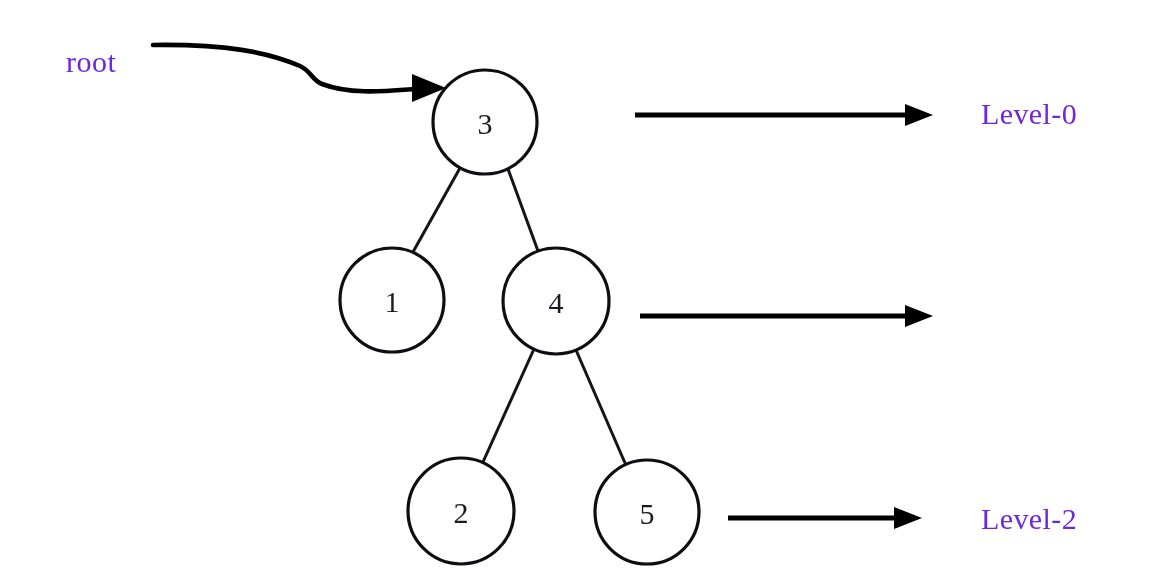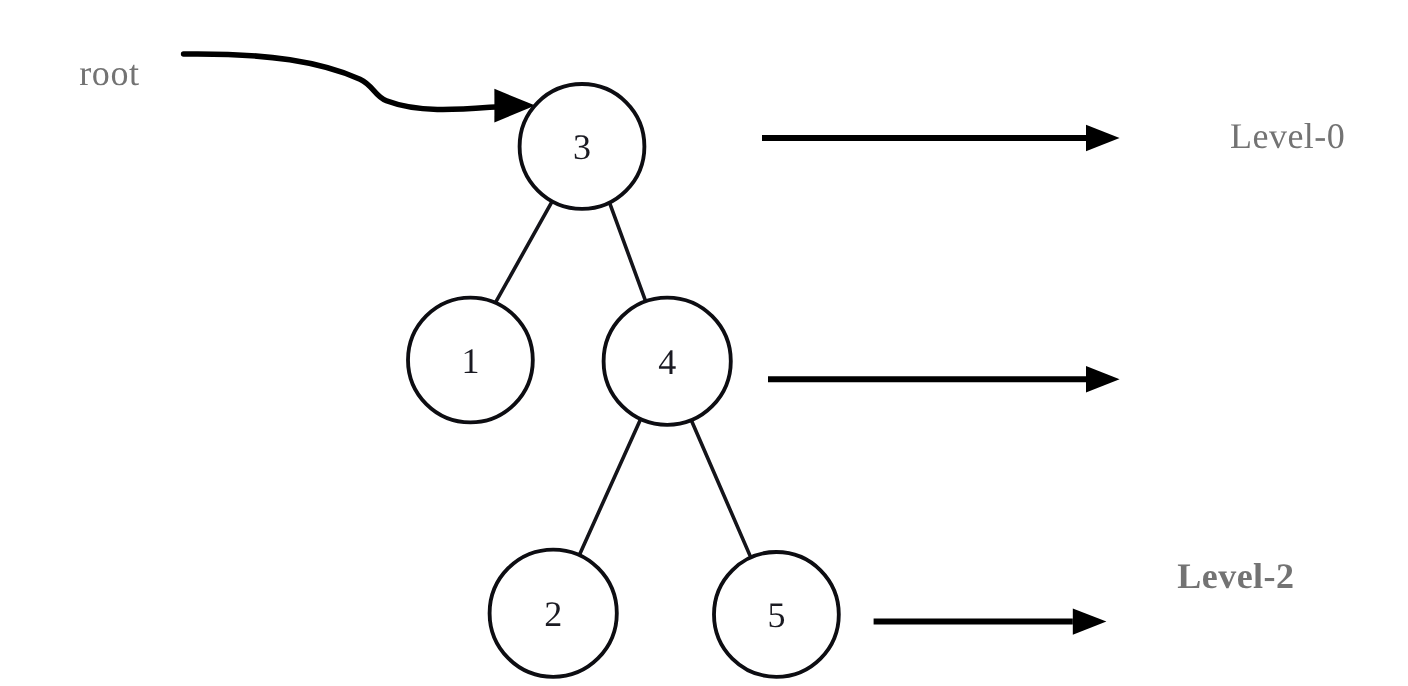--- a/index.html
+++ b/index.html
@@ -56,38 +56,38 @@
     stroke-width: 4.6;
     fill: none;
     stroke-linecap: round;
     stroke-linejoin: round;
   }
   .root-curve-head {
     fill: #000000;
   }
   .text-label {
     position: absolute;
-    color: #737373;
+    color: #6d28d9;
     white-space: nowrap;
     font-family: "Liberation Serif", "DejaVu Serif", serif;
   }
   .root-label {
     left: 66px;
     top: 45px;
     font-size: 30px;
     letter-spacing: 0.5px;
   }
   .level-label {
     left: 981px;
     font-size: 30px;
     letter-spacing: 0.4px;
   }
-  .level-label-0 { top: 97px; margin-left: 44px; }
+  .level-label-0 { top: 97px; }
   .level-label-1 { top: 299px; }
-  .level-label-2 { top: 464px; font-weight: bold; }
+  .level-label-2 { top: 502px; }
 </style>
 </head>
 <body>
 
 <div id="canvas">
 
   <svg class="layer" viewBox="0 0 1173 572">
 
     <g>
       <path class="root-curve" d="M 153,45 C 225,44 268,52 300,66 C 311,71 312,80 322,84 C 356,97 400,89 432,88"></path>

